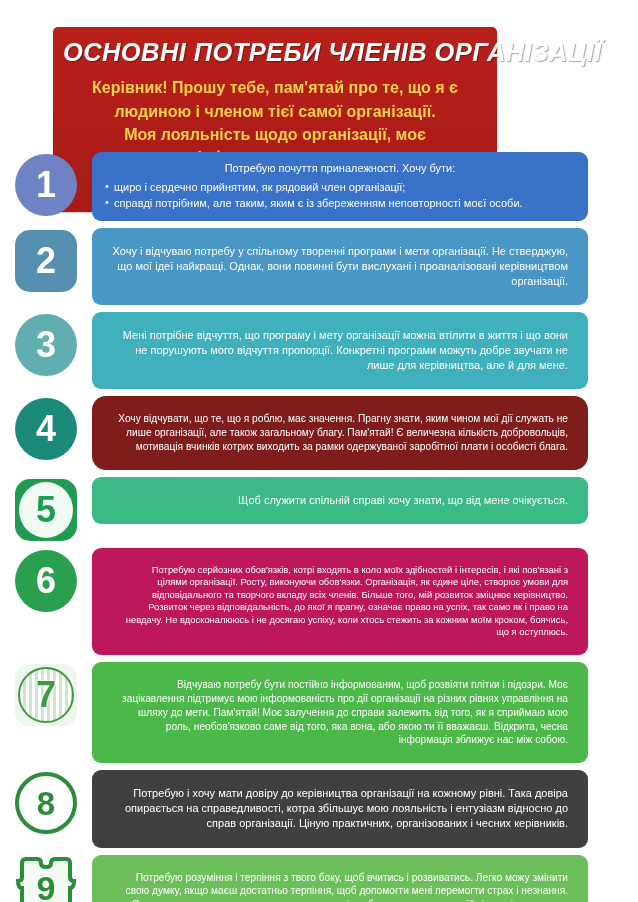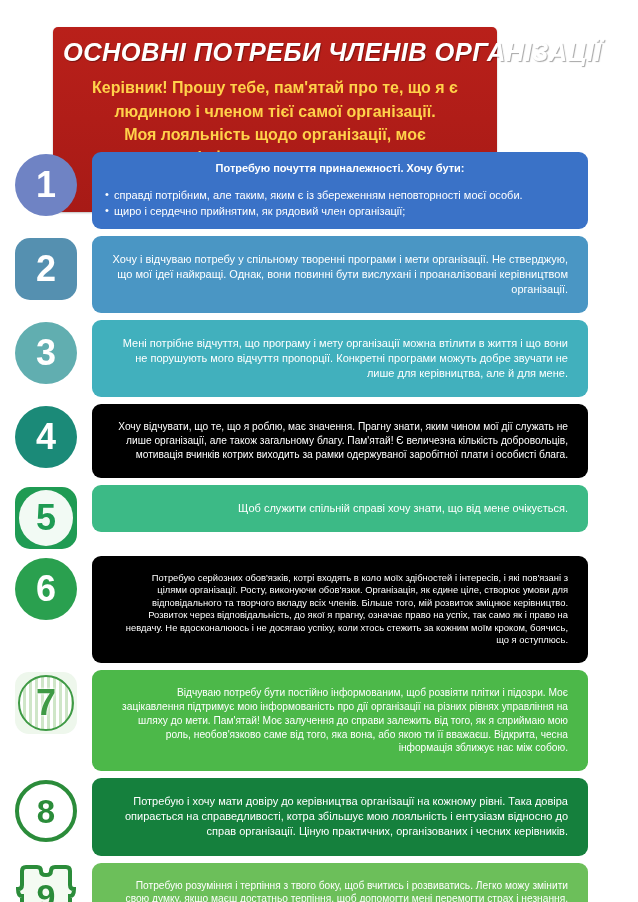--- a/index.html
+++ b/index.html
@@ -110,21 +110,21 @@
     margin-right:50px;
     border-radius:9px;
     color:#ffffff;
     box-sizing:border-box;
     padding:9px 13px;
     text-align:center;
     line-height:1.37;
     font-size:11px;
   }
   .card p{margin:7px;text-align:right;}
-  .card .bold-head{font-weight:bold;display:block;margin-bottom:12px;}
+  .card .bold-head{font-weight:normal;display:block;margin-bottom:4px;}
   .card ul{
     margin:0;padding:0;list-style:none;text-align:left;
   }
   .card ul li{
     position:relative;padding-left:9px;line-height:1.45;
   }
   .card ul li::before{
     content:"•";position:absolute;left:0;top:-1px;
   }
   .card.small{font-size:9.4px;line-height:1.33;}
@@ -147,22 +147,22 @@
   <div class="rows" id="rows">
       <div class="row">
         <div class="badge-wrap">
           <div class="badge circle" style="background: rgb(111, 131, 196);">
             <span>1</span>
           </div>
         </div>
         <div class="card" style="background: rgb(58, 114, 199);">
           <span class="bold-head">Потребую почуття приналежності. Хочу бути:</span>
           <ul>
+            <li>щиро і сердечно прийнятим, як рядовий член організації;</li>
             <li>справді потрібним, але таким, яким є із збереженням неповторності моєї особи.</li>
-            <li>щиро і сердечно прийнятим, як рядовий член організації;</li>
           </ul>
         </div>
       </div>
       <div class="row">
         <div class="badge-wrap">
           <div class="badge rsquare" style="background: rgb(85, 144, 176);">
             <span>2</span>
           </div>
         </div>
         <div class="card" style="background: rgb(74, 150, 196);">
@@ -178,61 +178,61 @@
         <div class="card" style="background: rgb(65, 176, 189);">
           <p>Мені потрібне відчуття, що програму і мету організації можна втілити в життя і що вони не порушують мого відчуття пропорції. Конкретні програми можуть добре звучати не лише для керівництва, але й для мене.</p>
         </div>
       </div>
       <div class="row">
         <div class="badge-wrap">
           <div class="badge circle" style="background: rgb(27, 138, 120);">
             <span>4</span>
           </div>
         </div>
-        <div class="card sm2" style="background: #000000;">
+        <div class="card sm2" style="background: #7f1d1d; border-radius: 14px;">
           <p>Хочу відчувати, що те, що я роблю, має значення. Прагну знати, яким чином мої дії служать не лише організації, але також загальному благу. Пам'ятай! Є величезна кількість добровольців, мотивація вчинків котрих виходить за рамки одержуваної заробітної плати і особисті блага.</p>
         </div>
       </div>
       <div class="row">
         <div class="badge-wrap">
           <div class="badge rsquare b5" style="background: rgb(31, 155, 83);">
             <span>5</span>
           </div>
         </div>
         <div class="card" style="background: rgb(60, 186, 134); padding-left: 18px;">
           <p>Щоб служити спільній справі хочу знати, що від мене очікується.</p>
         </div>
       </div>
       <div class="row">
         <div class="badge-wrap">
           <div class="badge circle" style="background: rgb(42, 160, 79);">
             <span>6</span>
           </div>
         </div>
-        <div class="card small" style="background: #000000; padding-left: 21px;">
+        <div class="card small" style="background: #be185d; padding-left: 21px;">
           <p>Потребую серйозних обов'язків, котрі входять в коло моїх здібностей і інтересів, і які пов'язані з цілями організації. Росту, виконуючи обов'язки. Організація, як єдине ціле, створює умови для відповідального та творчого вкладу всіх членів. Більше того, мій розвиток зміцнює керівництво. Розвиток через відповідальність, до якої я прагну, означає право на успіх, так само як і право на невдачу. Не вдосконалююсь і не досягаю успіху, коли хтось стежить за кожним моїм кроком, боячись, що я оступлюсь.</p>
         </div>
       </div>
       <div class="row">
         <div class="badge-wrap">
           <div class="badge b7" style="background: rgb(238, 247, 236); color: rgb(63, 154, 69);">
             <span>7</span>
           </div>
         </div>
         <div class="card sm2" style="background: rgb(76, 184, 73);">
           <p>Відчуваю потребу бути постійно інформованим, щоб розвіяти  плітки і підозри. Моє зацікавлення підтримує мою інформованість про дії організації на різних рівнях управління на шляху до мети. Пам'ятай! Моє залучення до справи залежить від того, як я сприймаю мою роль, необов'язково саме від того, яка вона, або якою ти її вважаєш. Відкрита, чесна інформація зближує нас між собою.</p>
         </div>
       </div>
       <div class="row">
         <div class="badge-wrap">
           <div class="badge b8" style="border-color: rgb(43, 140, 58); color: rgb(43, 140, 58);">
             <span>8</span>
           </div>
         </div>
-        <div class="card" style="background: #15803d;">
+        <div class="card" style="background: #404040;">
           <p>Потребую і хочу мати довіру до керівництва організації на кожному рівні. Така довіра опирається на справедливості, котра збільшує мою лояльність і ентузіазм відносно до справ організації. Ціную практичних, організованих і чесних керівників.</p>
         </div>
       </div>
       <div class="row">
         <div class="badge-wrap">
           <div class="badge b9" style="color: rgb(43, 140, 58);">
             <svg viewBox="0 0 62 62">
               <path d="M7 6 Q7 2 11 2 L22 2 Q26 2 26 6 Q26 10 31 10 Q36 10 36 6 Q36 2 40 2 L51 2 Q55 2 55 6 L55 20 Q55 24 59 24 Q59 31 55 31 L55 46 Q55 52 49 55 L34 60 Q31 61 28 60 L13 55 Q7 52 7 46 L7 31 Q3 31 3 24 Q7 24 7 20 Z" fill="#f4fbf2" stroke="#2b8c3a" stroke-width="4"></path>
             </svg>
             <span>9</span>

